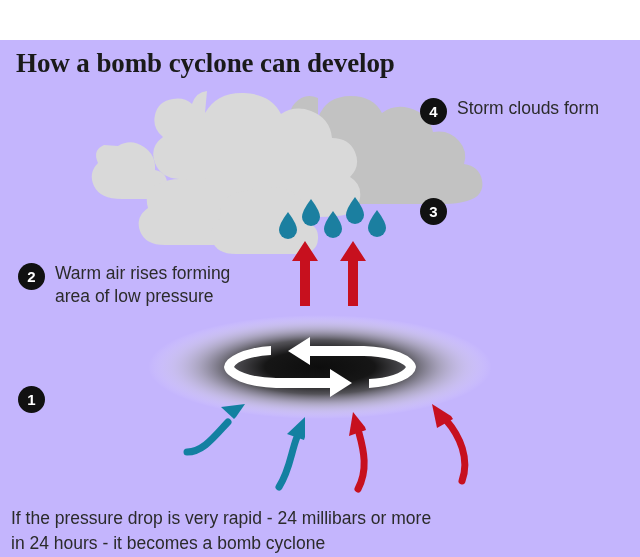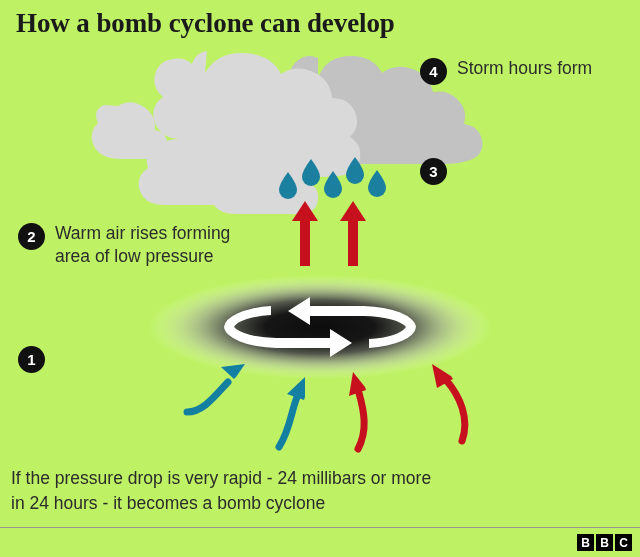--- a/index.html
+++ b/index.html
@@ -12,21 +12,22 @@
     height: 557px;
     position: relative;
     overflow: hidden;
     font-family: "Liberation Sans", sans-serif;
     -webkit-font-smoothing: antialiased;
   }
 
   #infographic {
     position: absolute;
     inset: 0;
-    background: #bef264;
+    background: #c4b5fd;
+    margin-top: 40px;
   }
 
   
   .title {
     position: absolute;
     left: 16px;
     top: 8px;
     font-family: "Liberation Serif", "DejaVu Serif", serif;
     font-size: 27px;
     font-weight: 700;
@@ -255,21 +256,21 @@
       </g>
       <g>
         <path fill="none" stroke="#C7101E" stroke-width="7" stroke-linecap="round" d="M 462 441 C 470 419 460 396 446 380"></path>
         <path fill="#C7101E" d="M 432 364 l 5 24 l 16 -9 l -2 -3 l -19 -12 Z"></path>
       </g>
     </g>
   </svg>
 
   <div class="step" id="step-4">
     <div class="step-badge">4</div>
-    <div class="step-text">Storm hours form</div>
+    <div class="step-text">Storm clouds form</div>
   </div>
 
   <div class="step" id="step-3">
     <div class="step-badge">3</div>
   </div>
 
   <div class="step" id="step-2">
     <div class="step-badge">2</div>
     <div class="step-text">Warm air rises forming
 area of low pressure</div>

